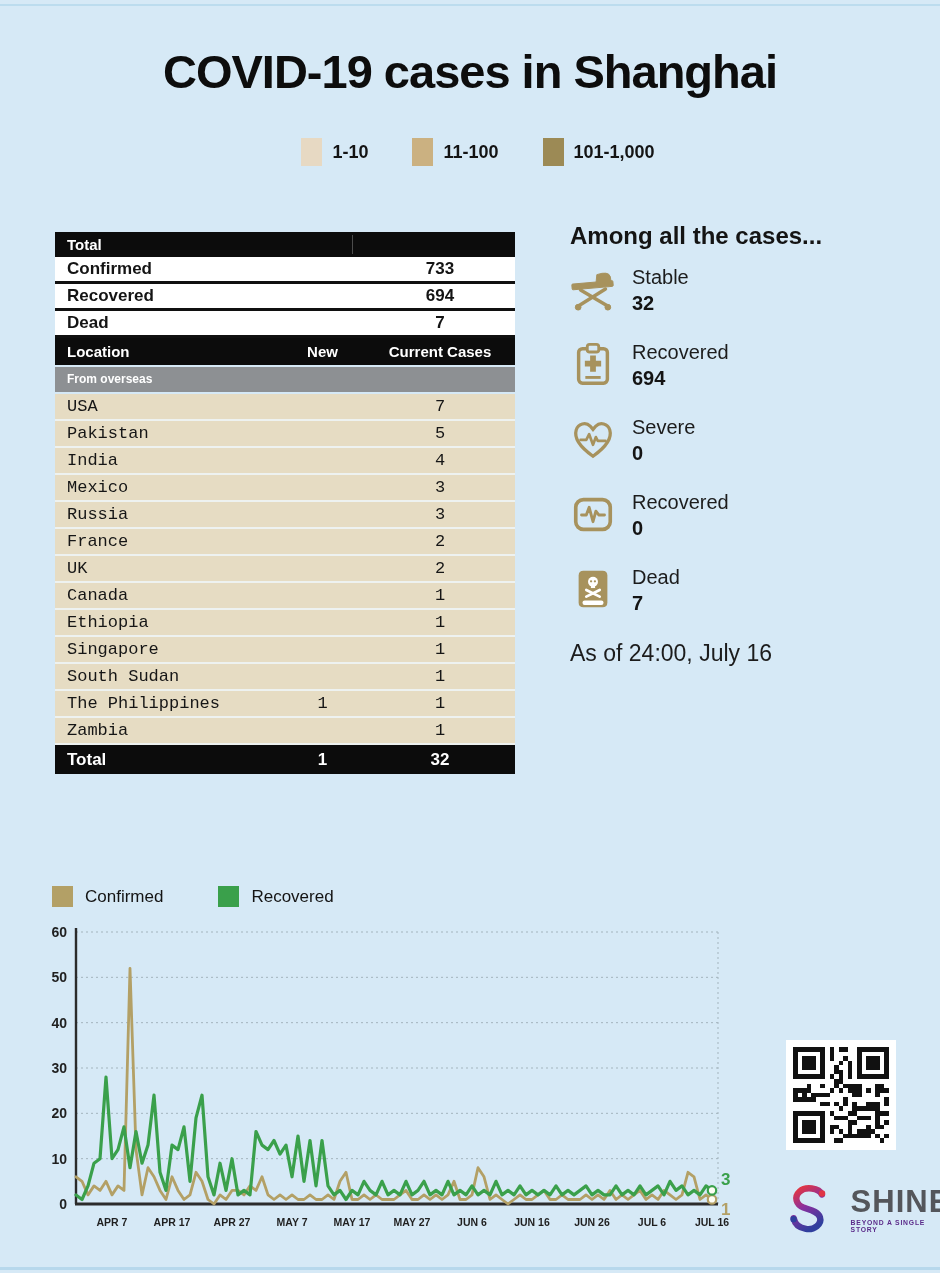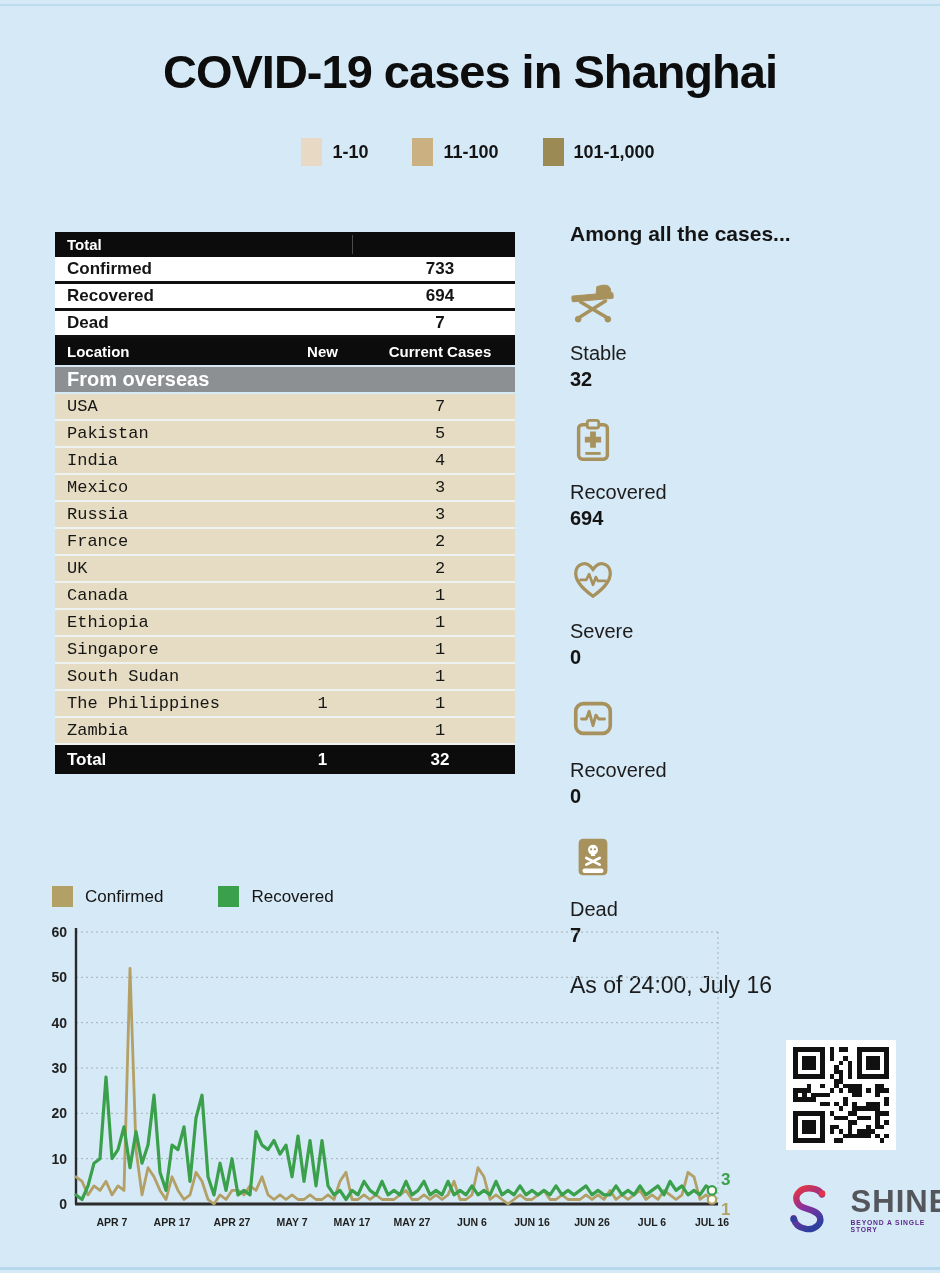--- a/index.html
+++ b/index.html
@@ -22,29 +22,29 @@
   
   .cases-table { position:absolute; left:55px; top:232px; width:460px; font-size:17px; }
   .trow { display:grid; grid-template-columns:225px 85px 150px; align-items:center; }
   .trow .c-loc { padding-left:12px; }
   .trow .c-new, .trow .c-cur { text-align:center; }
   .t-black { background:#0c0c0c; color:#fff; font-weight:700; }
   .t-total-head { height:25px; font-size:15px; position:relative; display:block; line-height:25px; padding-left:12px; }
   .t-total-head .divider { position:absolute; left:297px; top:3px; bottom:3px; width:1px; background:#4c4c4c; }
   .t-white { background:#fff; height:27px; font-weight:700; border-bottom:3px solid #101010; }
   .t-colhead { height:27px; font-size:15px; }
-  .t-gray { background:#8d9093; color:#fff; height:25px; font-weight:700; font-size:20px;
+  .t-gray { background:#8d9093; color:#fff; height:25px; font-weight:700; font-size:12px;
             display:block; line-height:25px; padding-left:12px; margin:2px 0; }
   .t-tan { background:#e6dcc3; height:27px; border-bottom:2px solid #eef2f0; color:#161616;font-family:Liberation Mono, monospace; }
   .t-foot { height:29px; }
 
   
   .cases-panel { position:absolute; left:570px; top:222px; width:345px; }
-  .panel-heading { font-size:21px; font-weight:700; margin-bottom:30px; }
-  .stat-row { display:flex; align-items:flex-start; gap:16px; margin-bottom:23px;flex-direction:column; }
+  .panel-heading { font-size:24px; font-weight:700; margin-bottom:14px; }
+  .stat-row { display:flex; align-items:flex-start; gap:16px; margin-bottom:23px; }
   .stat-icon { width:46px; height:46px; flex:0 0 46px; margin-top:2px; }
   .stat-label { font-size:20px; color:#1c1c1c; line-height:26px; }
   .stat-value { font-size:20px; font-weight:700; line-height:26px; }
   .as-of { font-size:23px; margin-top:24px; color:#1c1c1c; }
 
   
   .chart-title { position:absolute; left:52px; top:845px; font-size:20px; font-weight:700; }
   .chart-legend { position:absolute; left:52px; top:886px; display:flex; gap:55px; }
   .cl-item { display:flex; align-items:center; gap:12px; font-size:17px; }
   .cl-sw { width:21px; height:21px; display:inline-block; }

